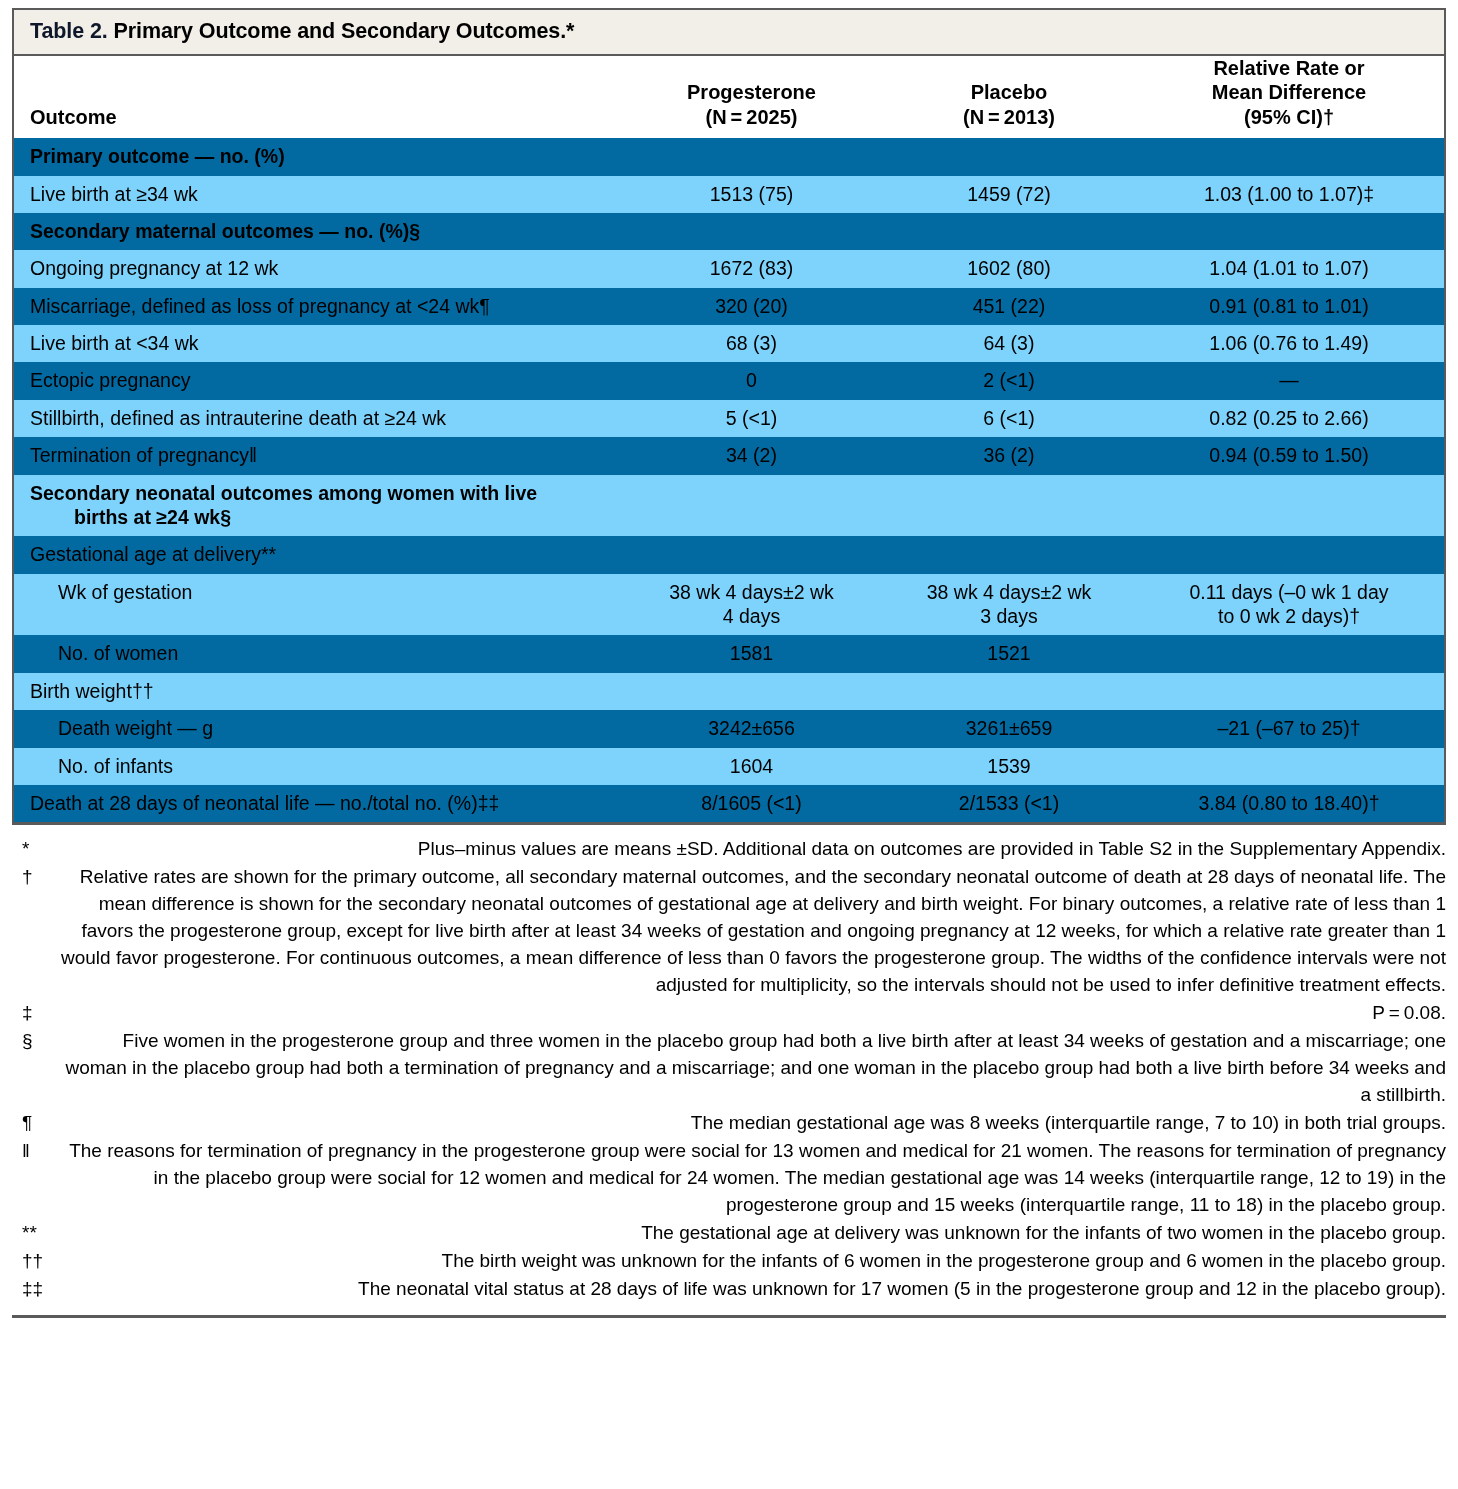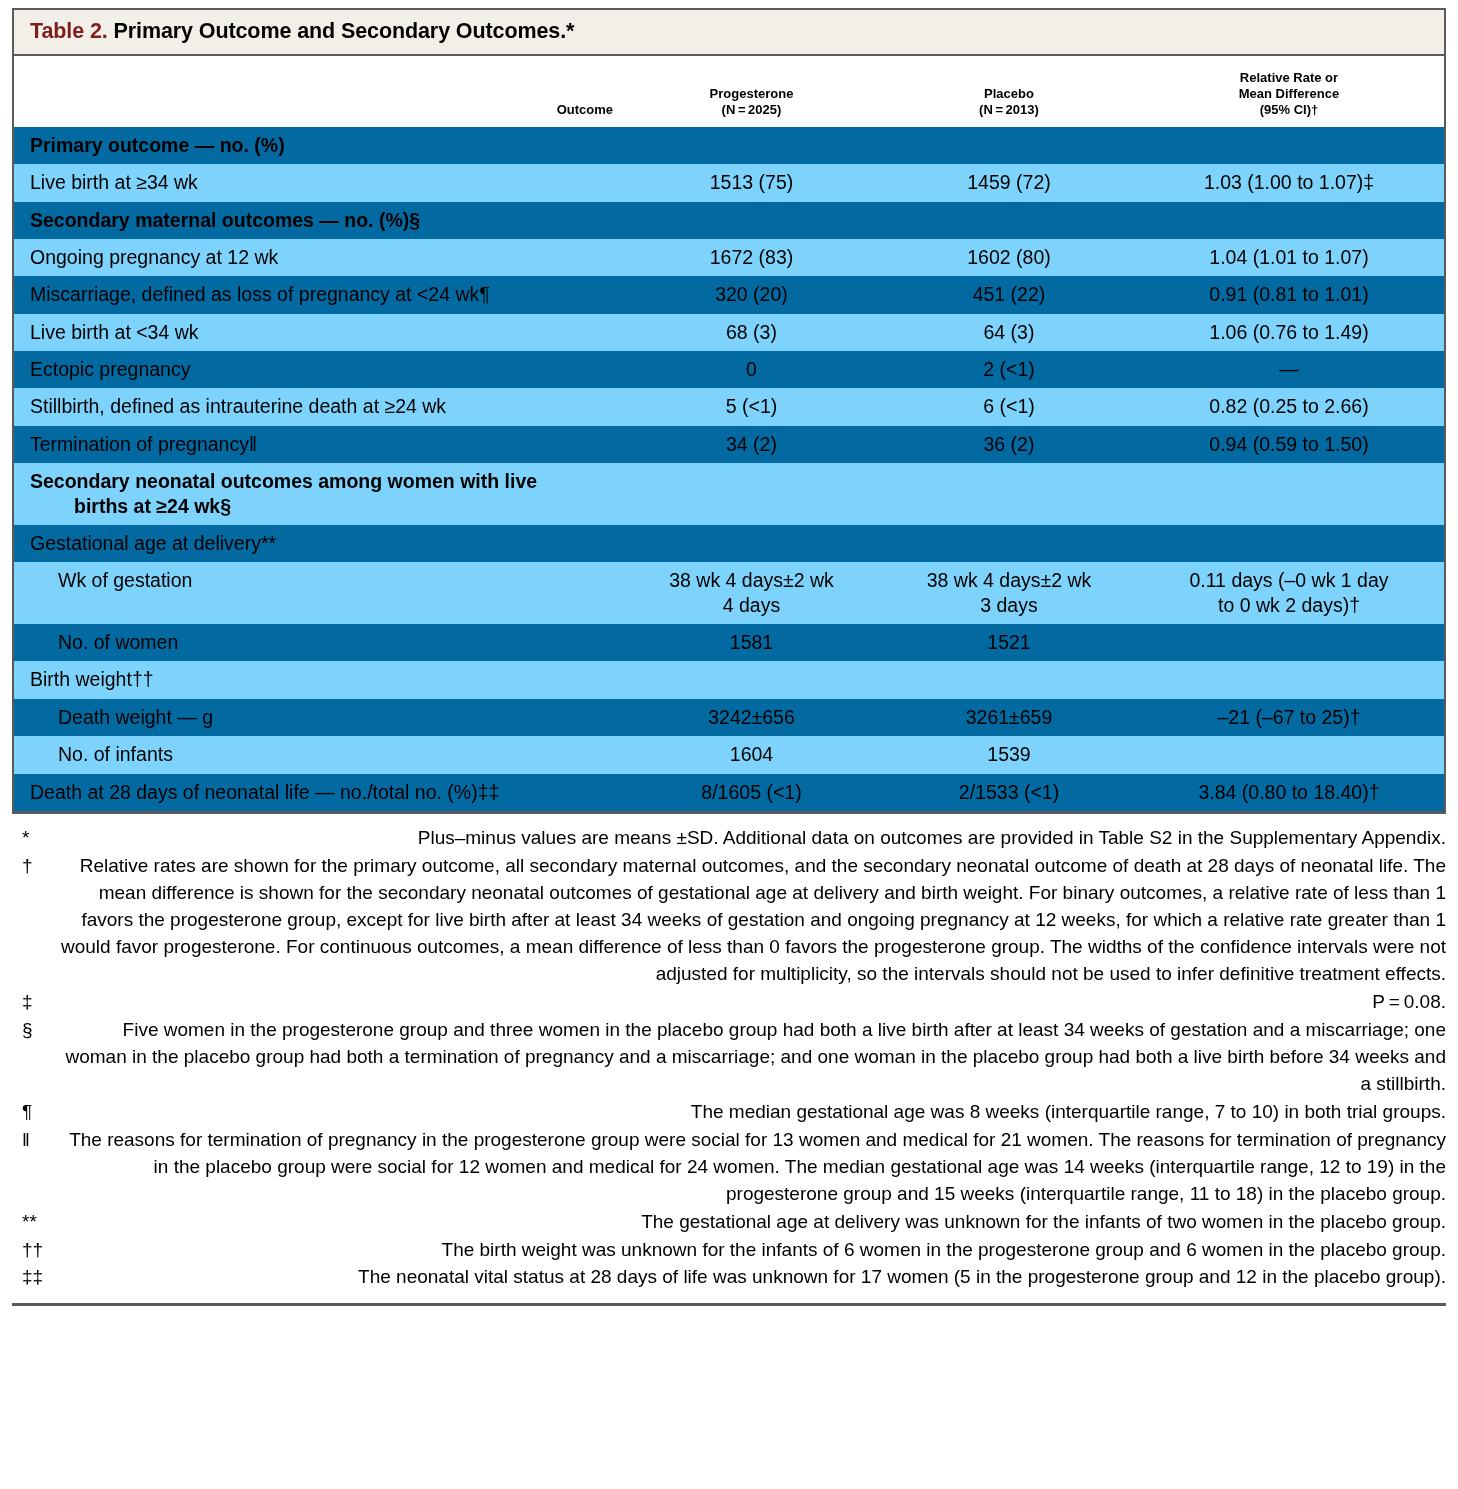--- a/index.html
+++ b/index.html
@@ -31,45 +31,45 @@
 
   .table-title {
     background: #f2efe8;
     border-bottom: 2px solid #5a5a5a;
     padding: 9px 16px 10px 16px;
     font-size: 21.5px;
     font-weight: bold;
     letter-spacing: -0.1px;
   }
   .table-title .tbl-num {
-    color: #7f1d1d;
+    color: #0f172a;
   }
 
   table.outcomes {
     width: 100%;
     border-collapse: collapse;
     table-layout: fixed;
     font-size: 19.5px;
   }
 
   table.outcomes col.c-outcome { width: 605px; }
   table.outcomes col.c-prog    { width: 265px; }
   table.outcomes col.c-plac    { width: 250px; }
   table.outcomes col.c-rr      { width: 310px; }
 
   thead th {
     font-weight: bold;
-    font-size: 13px;
+    font-size: 20px;
     vertical-align: bottom;
     padding: 0 6px 9px 6px;
     line-height: 1.22;
     background: #ffffff;
   }
   thead th.h-outcome {
-    text-align: right;
+    text-align: left;
     padding-left: 16px;
     padding-top: 46px;
   }
   thead th.h-num {
     text-align: center;
   }
 
   tbody td {
     padding: 6px 6px 7px 6px;
     line-height: 1.25;

